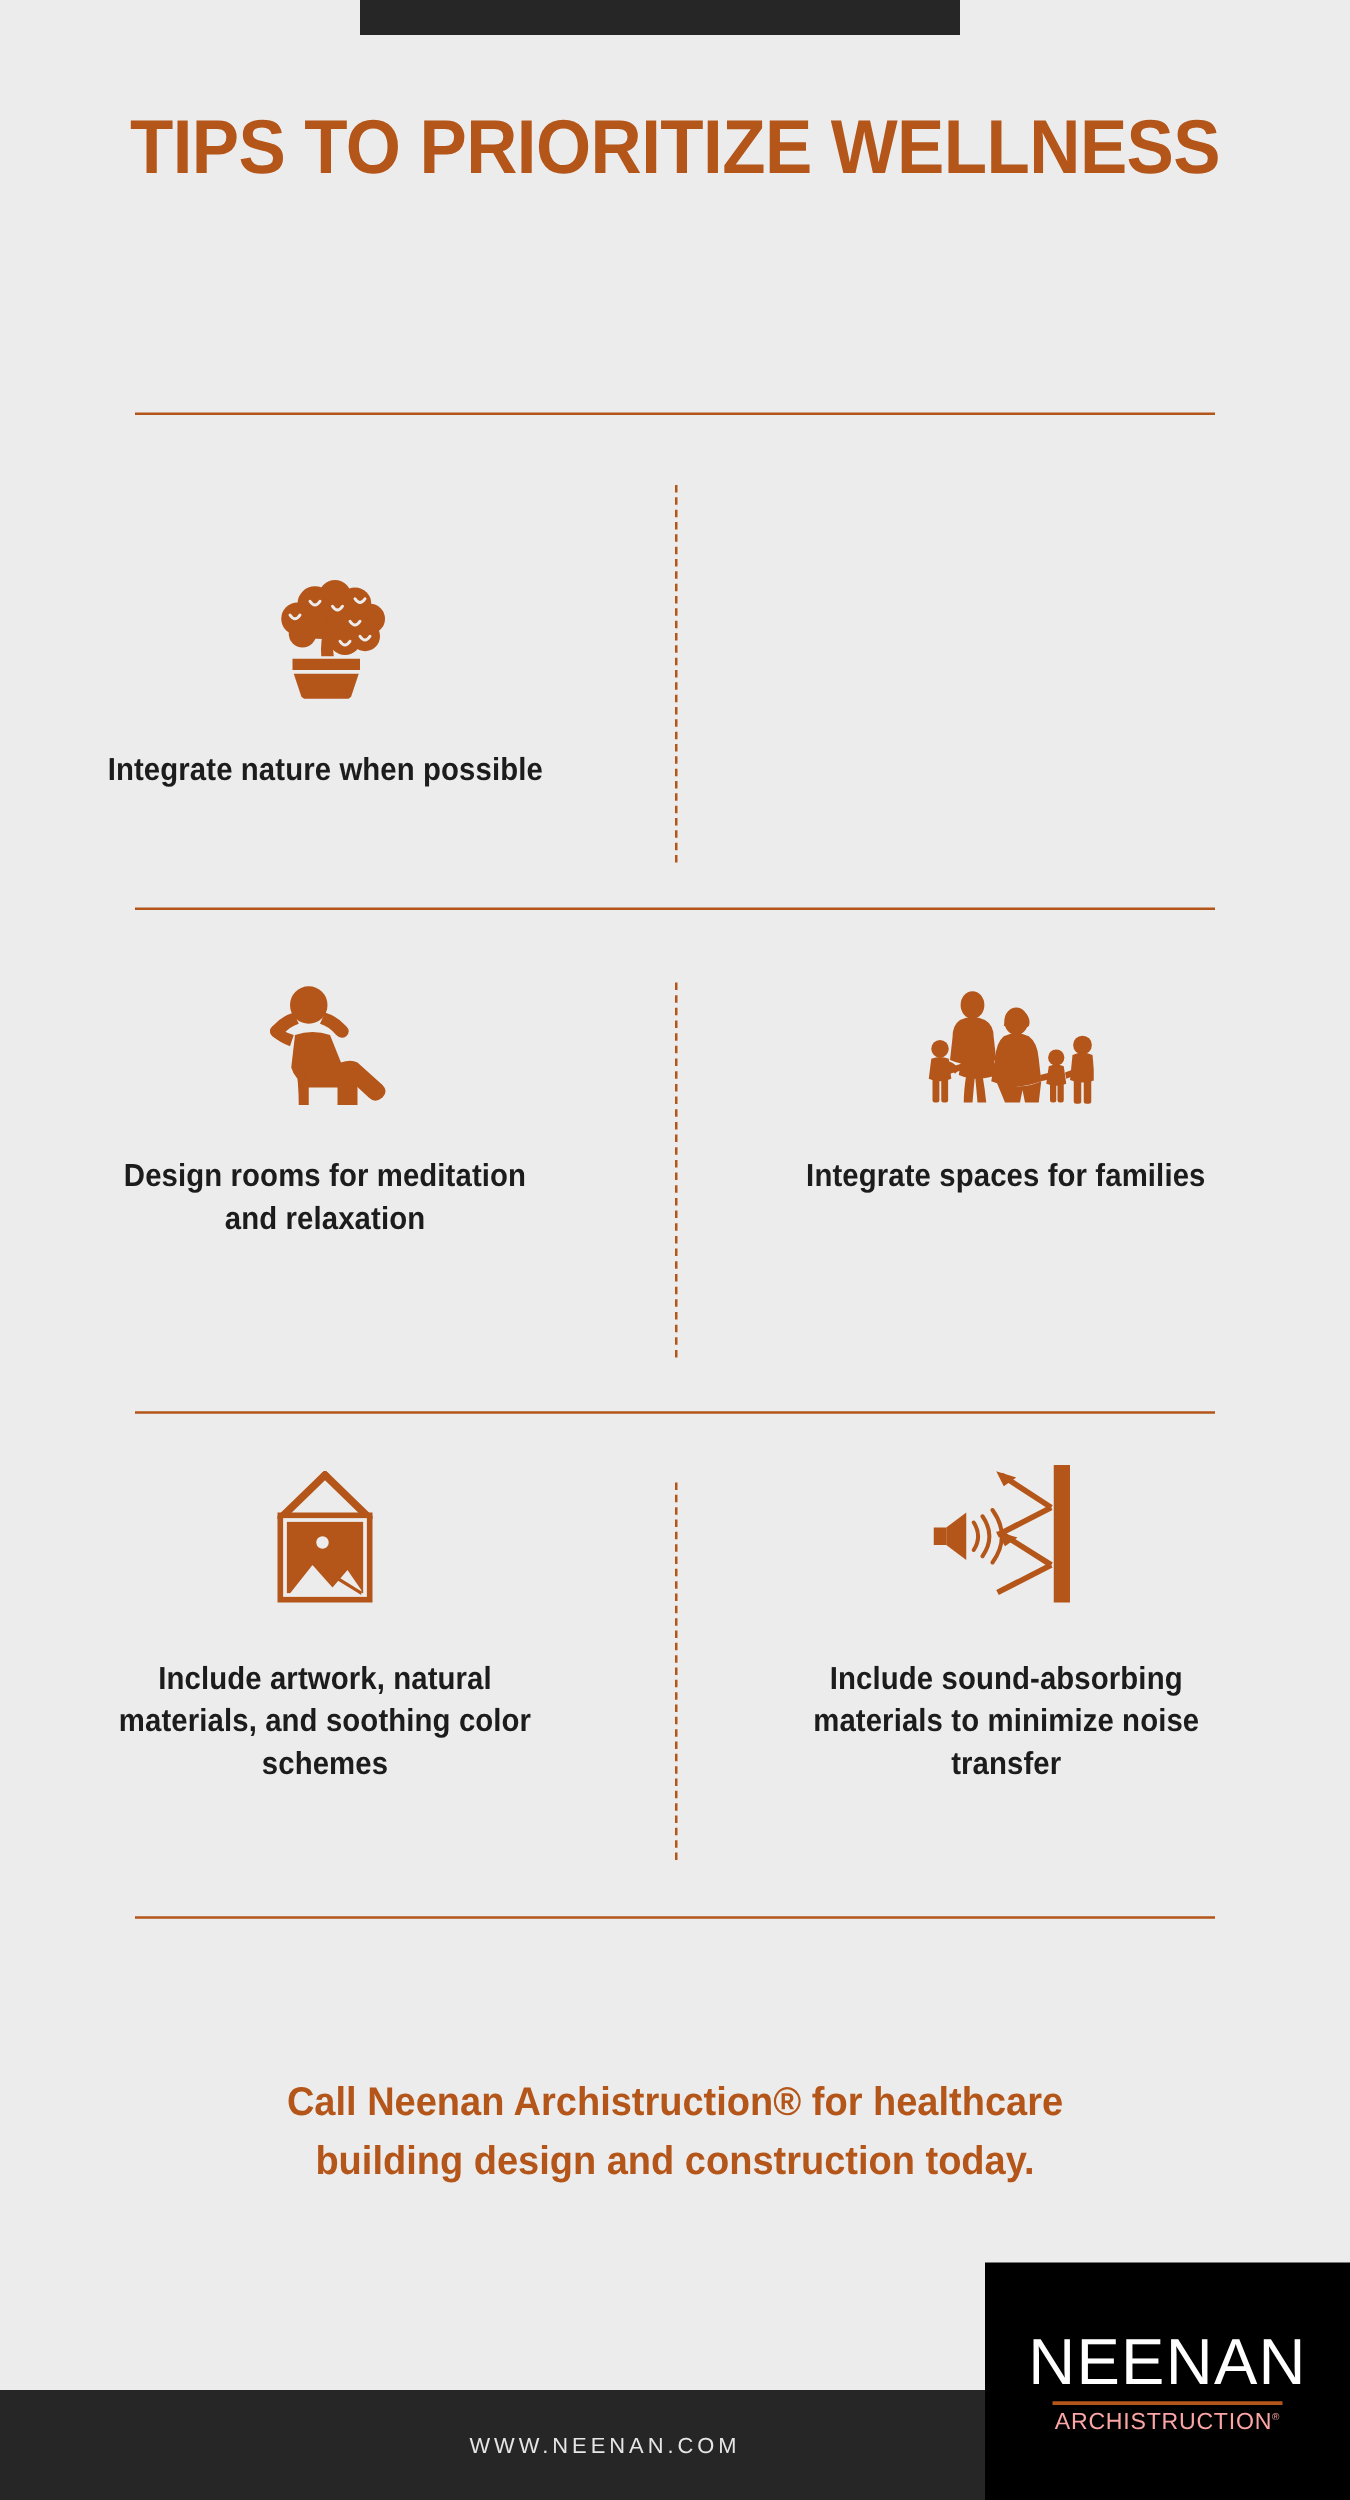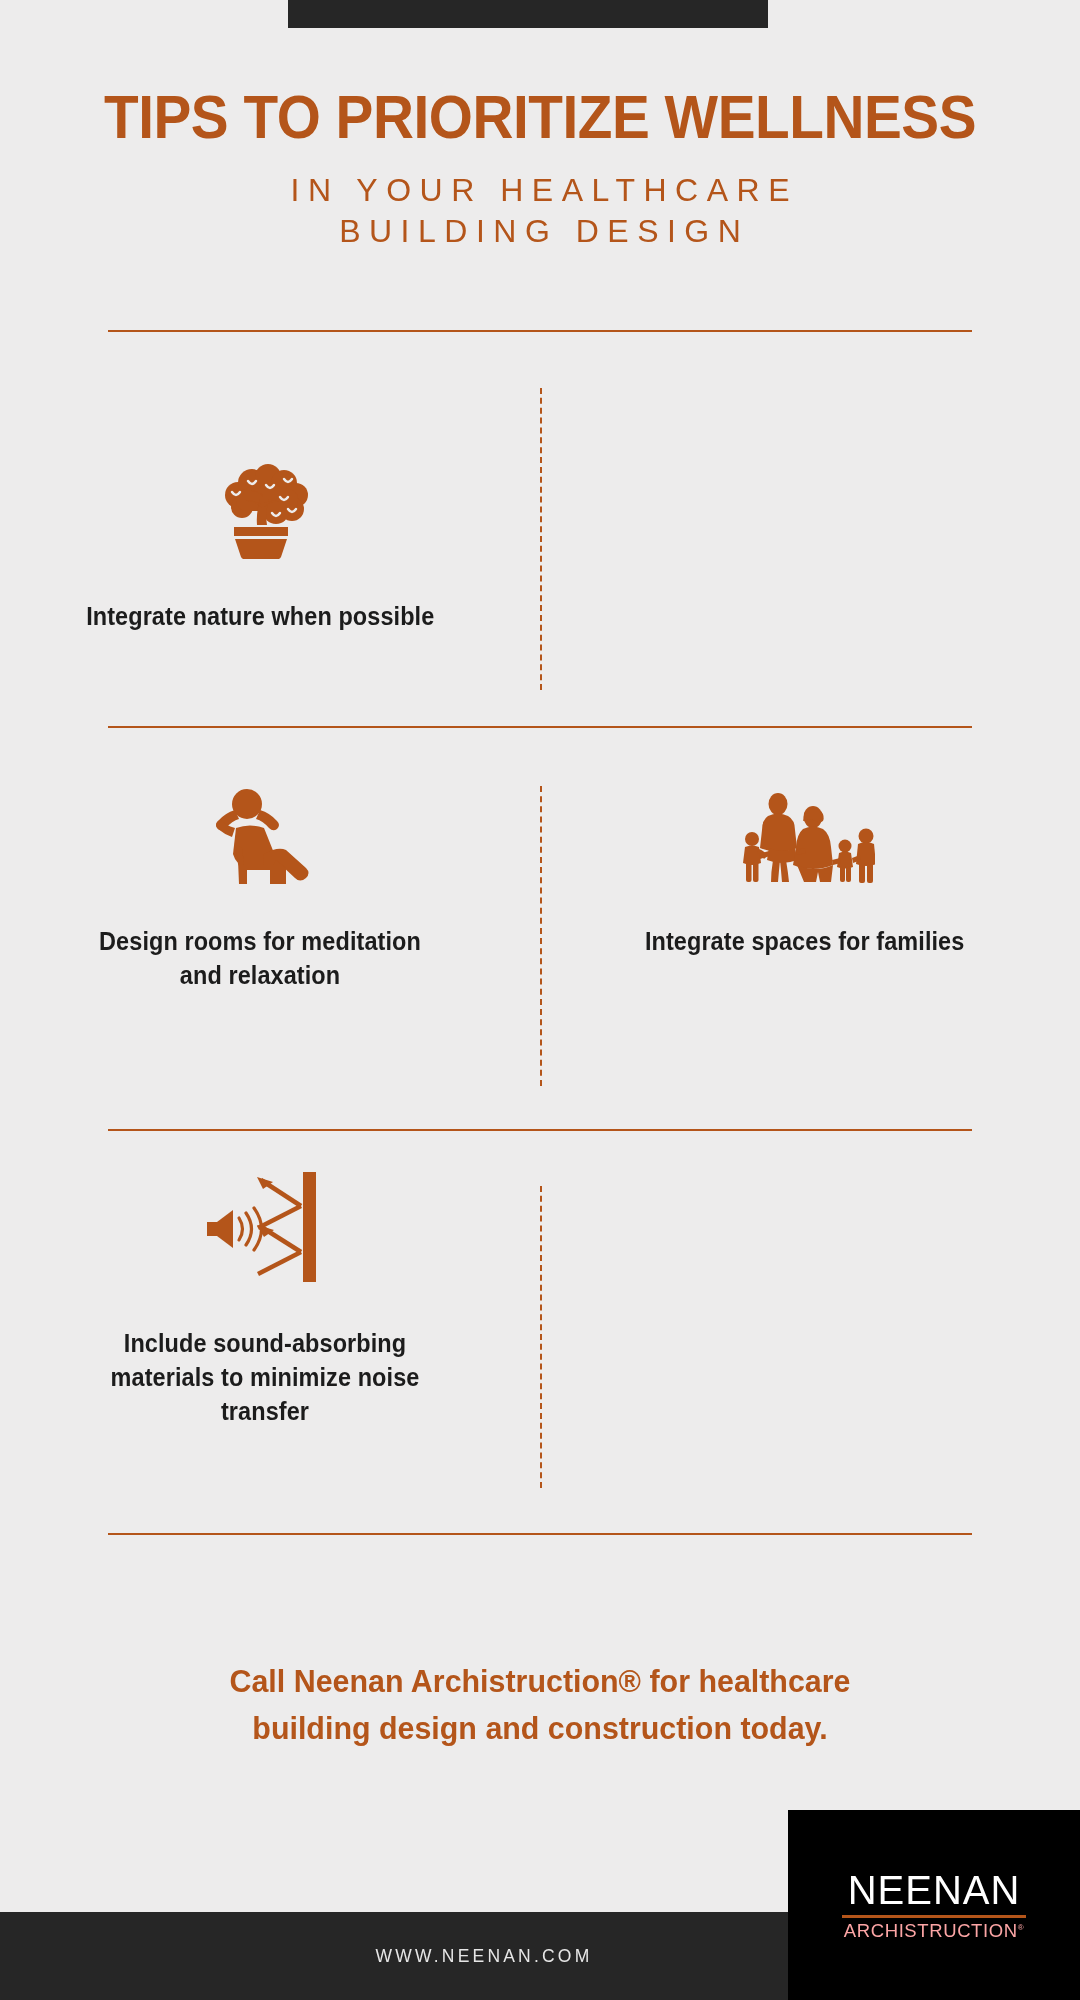--- a/index.html
+++ b/index.html
@@ -168,21 +168,21 @@
     background: #000000;
     display: flex;
     flex-direction: column;
     align-items: center;
     justify-content: center;
   }
   .logo-name {
     color: #ffffff;
     font-family: "Liberation Sans", sans-serif;
     font-weight: normal;
-    font-size: 40px;
+    font-size: 52px;
     letter-spacing: 1px;
     line-height: 1;
     padding-bottom: 3px;
   }
   .logo-bar {
     width: 184px;
     height: 3px;
     background: #b4551a;
     margin: 2px 0 4px 0;
   }
@@ -203,24 +203,20 @@
 </style>
 </head>
 <body>
 
 <div class="page">
 
   <div class="top-tab"></div>
 
   <div class="headline-wrap">
     <h1 class="headline">TIPS TO PRIORITIZE WELLNESS</h1>
-    <div class="subhead">
-      <div>IN YOUR HEALTHCARE</div>
-      <div>BUILDING DESIGN</div>
-    </div>
   </div>
 
   <div class="rule r1"></div>
   <div class="rule r2"></div>
   <div class="rule r3"></div>
   <div class="rule r4"></div>
 
   <div class="vdash v1"></div>
   <div class="vdash v2"></div>
   <div class="vdash v3"></div>
@@ -340,20 +336,38 @@
           <path d="M97 76 l8 -2 1 5 -8 2 z"></path>
           <path d="M117 74 l8 -3 1 5 -8 3 z"></path>
         </svg>
       </div>
       <div class="cap">Integrate spaces for families</div>
     </div>
   </div>
 
   <div class="row row3">
 
+    <div class="cell cell-left">
+      <div class="icon-box">
+        <svg width="100" height="112" viewBox="0 0 100 112" fill="none">
+
+          <path d="M50 6 L85 40" stroke="#b4551a" stroke-width="6" stroke-linecap="round"></path>
+          <path d="M50 6 L15 40" stroke="#b4551a" stroke-width="6" stroke-linecap="round"></path>
+
+          <rect x="12" y="36" width="76" height="72" fill="#b4551a"></rect>
+          <rect x="18" y="42" width="64" height="60" fill="none" stroke="#edecec" stroke-width="3"></rect>
+
+          <path d="M21 102 L40 78 L56 96 L68 82 L79 98 L79 102 Z" fill="#edecec"></path>
+          <path d="M40 78 L79 102 L79 99 L42 76 Z" fill="#b4551a"></path>
+
+          <circle cx="48" cy="60" r="5" fill="#edecec"></circle>
+        </svg>
+      </div>
+      <div class="cap">Include artwork, natural materials, and soothing color schemes</div>
+    </div>
 
     <div class="cell cell-right">
       <div class="icon-box">
         <svg width="128" height="118" viewBox="0 0 128 118" fill="none">
 
           <rect x="102" y="4" width="13" height="110" fill="#b4551a"></rect>
 
           <rect x="6" y="54" width="10" height="14" fill="#b4551a"></rect>
           <path d="M16 54 L32 42 L32 80 L16 68 Z" fill="#b4551a"></path>
 

